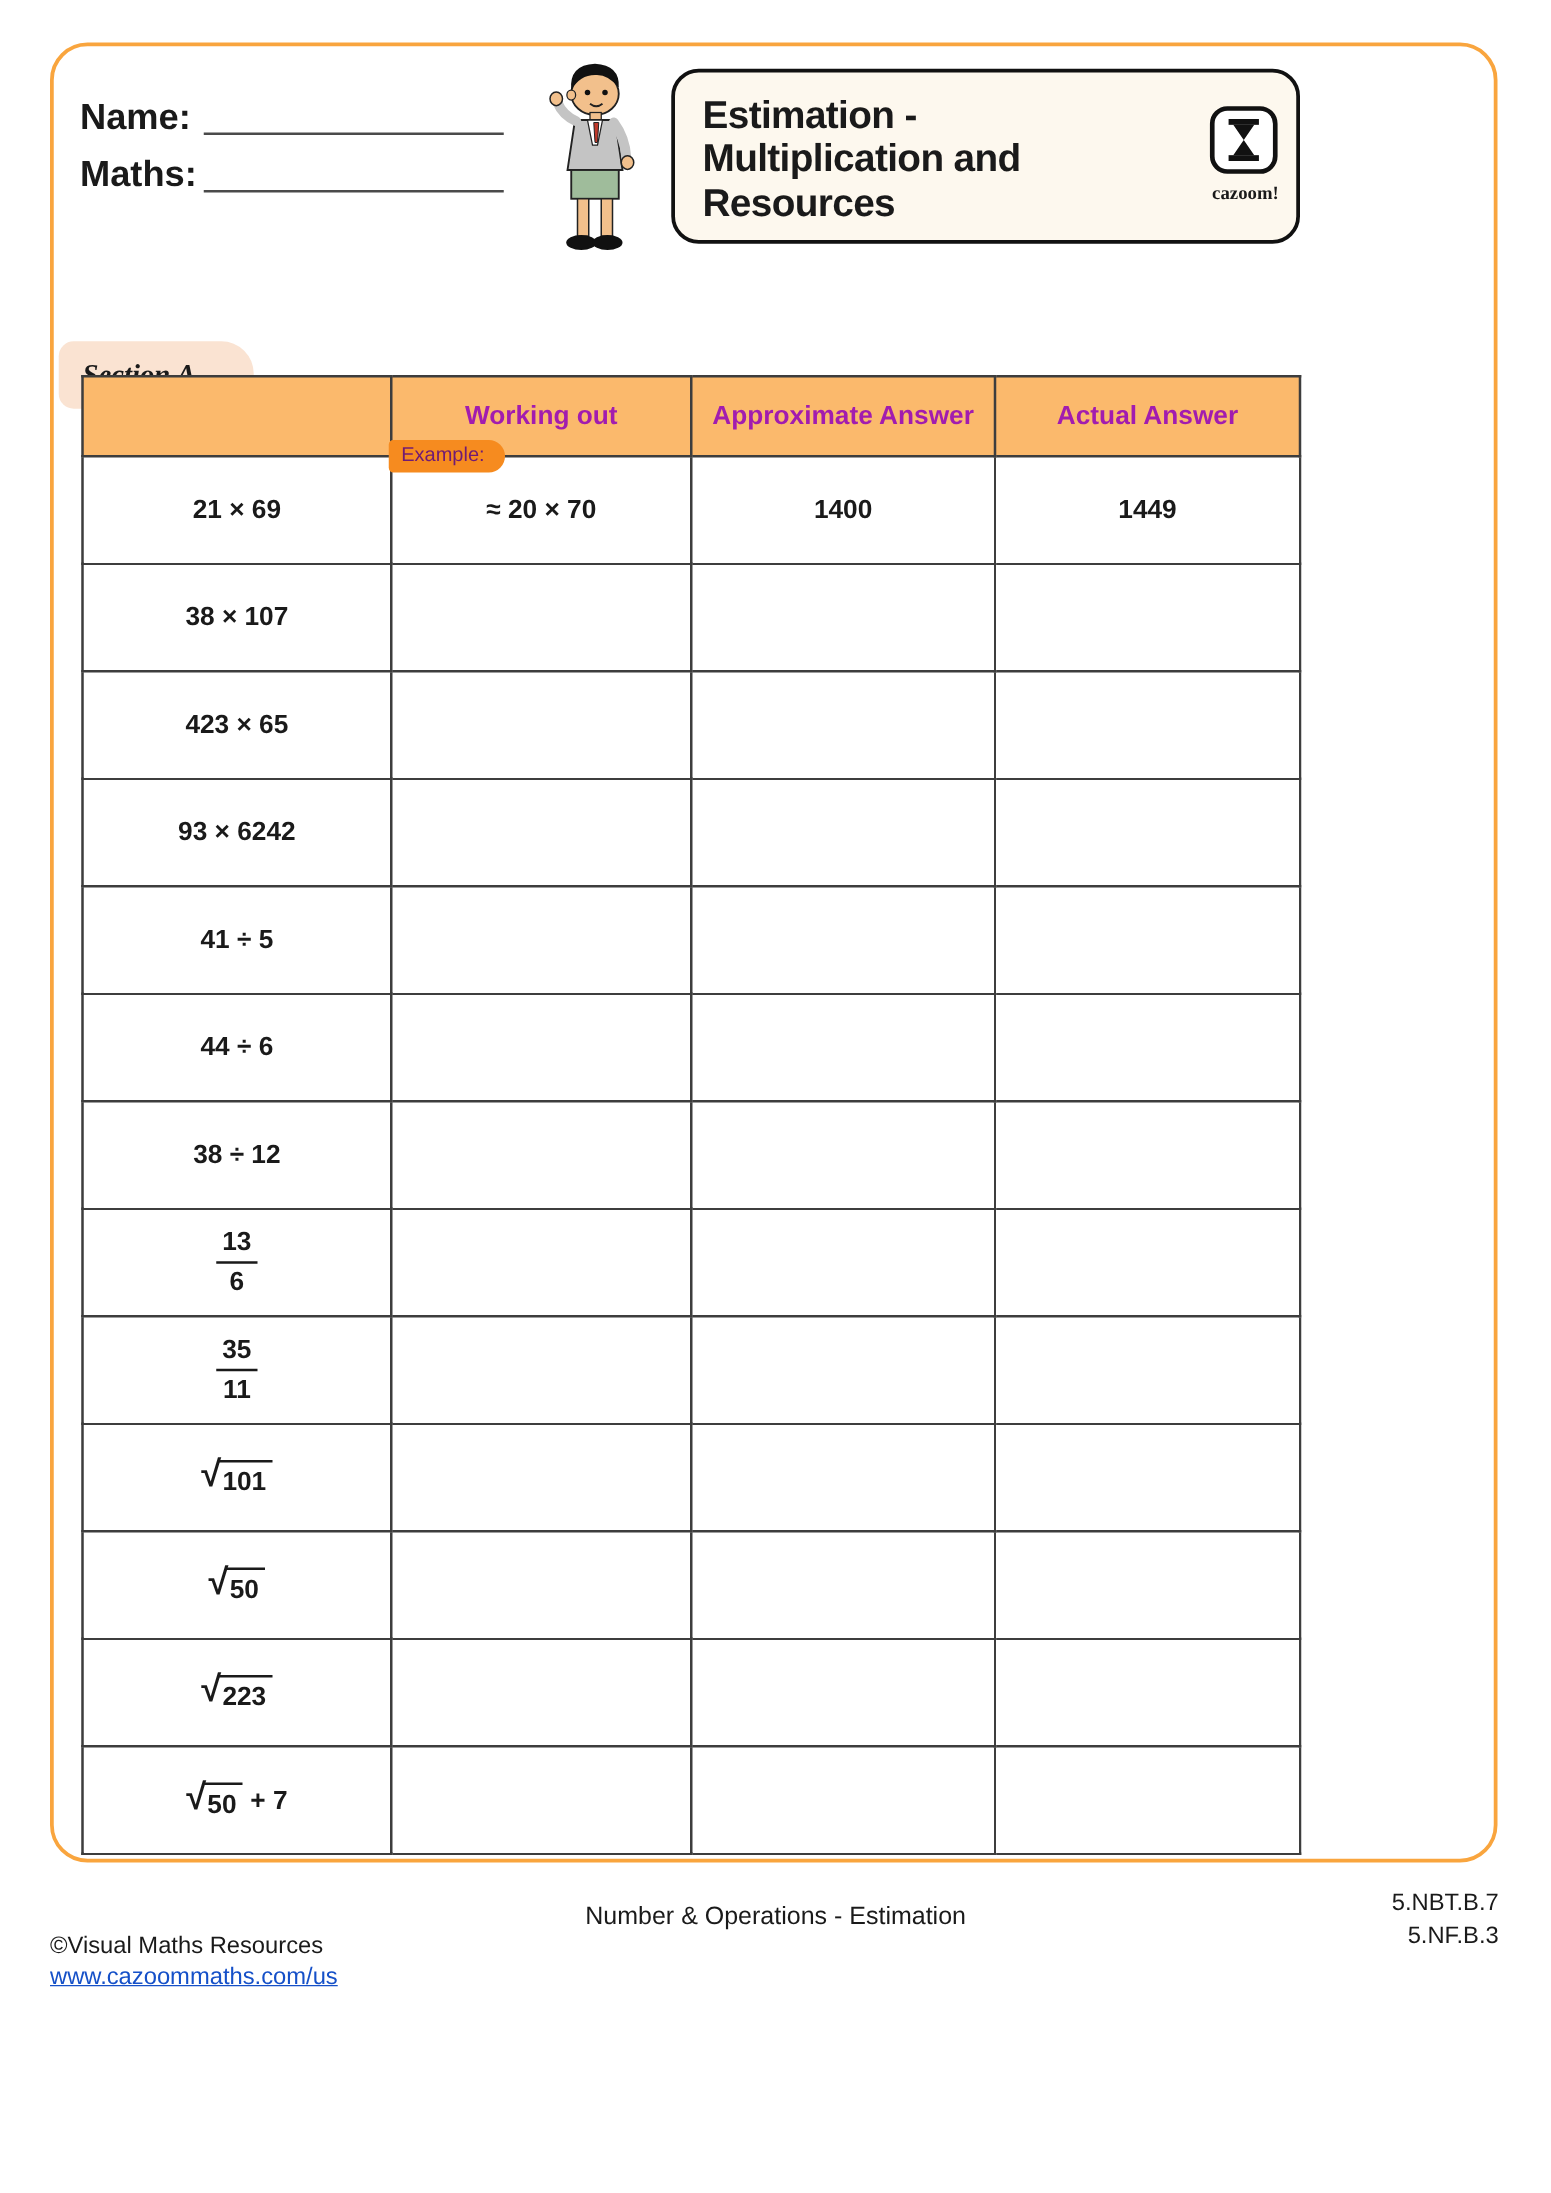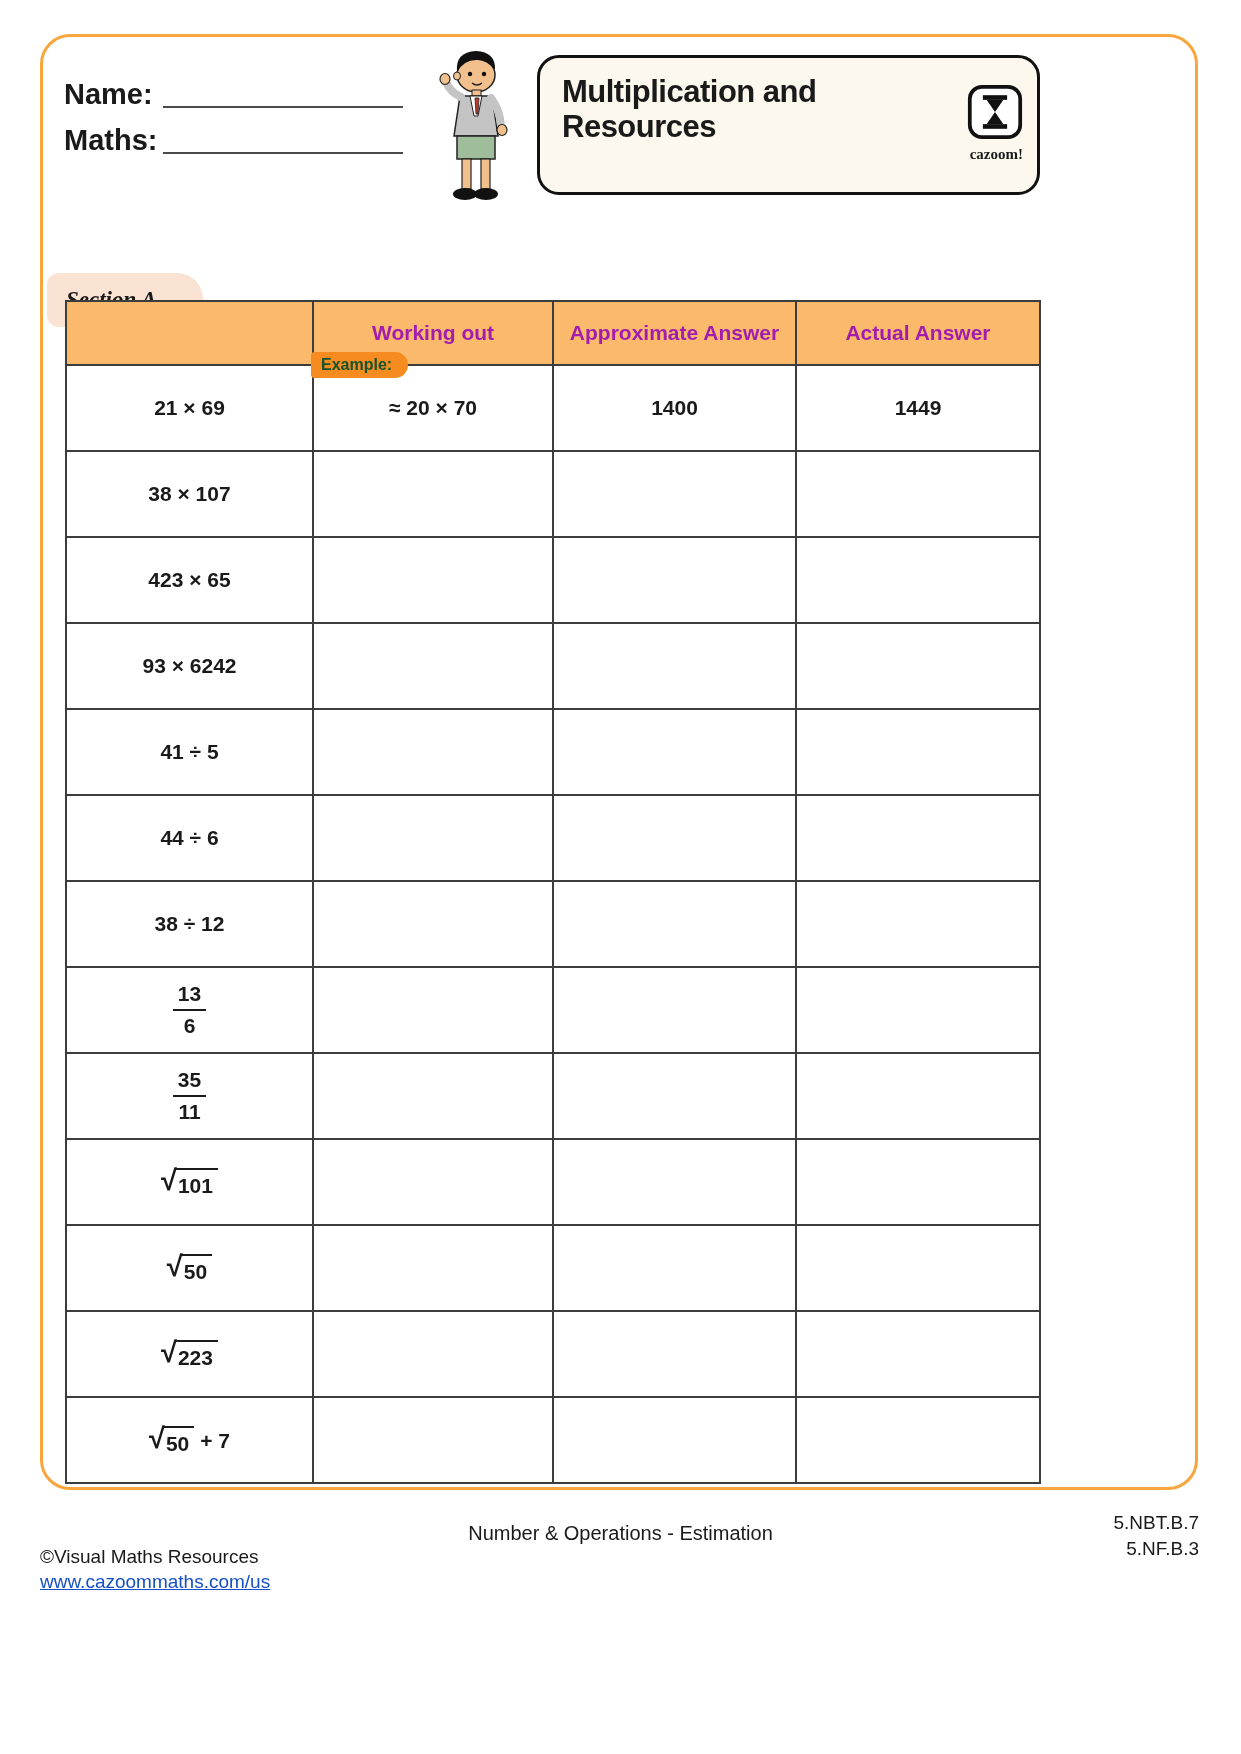--- a/index.html
+++ b/index.html
@@ -54,22 +54,22 @@
   table.worksheet th{
     background:var(--header_fill);height:64px;font-size:21px;font-weight:bold;
     border:2px solid var(--line_dark);text-align:center;vertical-align:middle;color:#a21caf;
   }
   table.worksheet td{
     border:2px solid var(--line_dark);height:86px;text-align:center;vertical-align:middle;
     font-size:21px;font-weight:bold;position:relative;background:#fff;
   }
   td.example-cell{border:3px solid var(--accent_orange);}
   .example-badge{
-    position:absolute;top:-14px;left:-3px;background:var(--accent_orange);color:#14532d;
-    font-size:16px;font-weight:bold;padding:4px 16px 4px 10px;
+    position:absolute;top:-14px;left:-3px;background:var(--accent_orange);color:#701a75;
+    font-size:16px;font-weight:normal;padding:4px 16px 4px 10px;
     border-radius:4px 14px 14px 4px;white-space:nowrap;z-index:3;
   }
   
   .frac{display:inline-block;vertical-align:middle;line-height:1.15;}
   .frac .num{display:block;border-bottom:2.5px solid #1a1a1a;padding:0 5px 3px;}
   .frac .den{display:block;padding-top:3px;}
   .sqrt{display:inline-flex;align-items:flex-start;}
   .sqrt .sign{font-size:29px;line-height:1;font-weight:bold;margin-right:-2px;}
   .sqrt .radicand{border-top:2.5px solid #1a1a1a;padding:4px 5px 0 3px;margin-top:2px;font-size:21px;}
   .sqrt-suffix{margin-left:6px;}
@@ -107,20 +107,21 @@
     <ellipse cx="78" cy="88" rx="5" ry="5.5" fill="#F2C08C" stroke="#222" stroke-width="1.2"></ellipse>
     <rect x="33" y="94" width="38" height="23" fill="#9FBC9B" stroke="#222" stroke-width="1.5"></rect>
     <rect x="38" y="117" width="9" height="30" fill="#F2C08C" stroke="#222" stroke-width="1.2"></rect>
     <rect x="57" y="117" width="9" height="30" fill="#F2C08C" stroke="#222" stroke-width="1.2"></rect>
     <ellipse cx="41" cy="152" rx="12" ry="6" fill="#111"></ellipse>
     <ellipse cx="62" cy="152" rx="12" ry="6" fill="#111"></ellipse>
   </svg>
 </div>
 
 <div class="title-box">
+  <div class="title-line">Estimation -</div>
   <div class="title-line">Multiplication and</div>
   <div class="title-line">Resources</div>
   <div class="logo">
     <svg viewBox="0 0 60 60" width="56" height="56" aria-hidden="true">
       <rect x="3" y="3" width="54" height="54" rx="13" fill="#fff" stroke="#111" stroke-width="4"></rect>
       <rect x="17" y="12" width="26" height="5" fill="#111"></rect>
       <rect x="17" y="43" width="26" height="5" fill="#111"></rect>
       <path d="M21 17 L39 17 L30 30 Z M21 43 L39 43 L30 30 Z" fill="#111"></path>
     </svg>
     <div class="logo-text">cazoom!</div>

